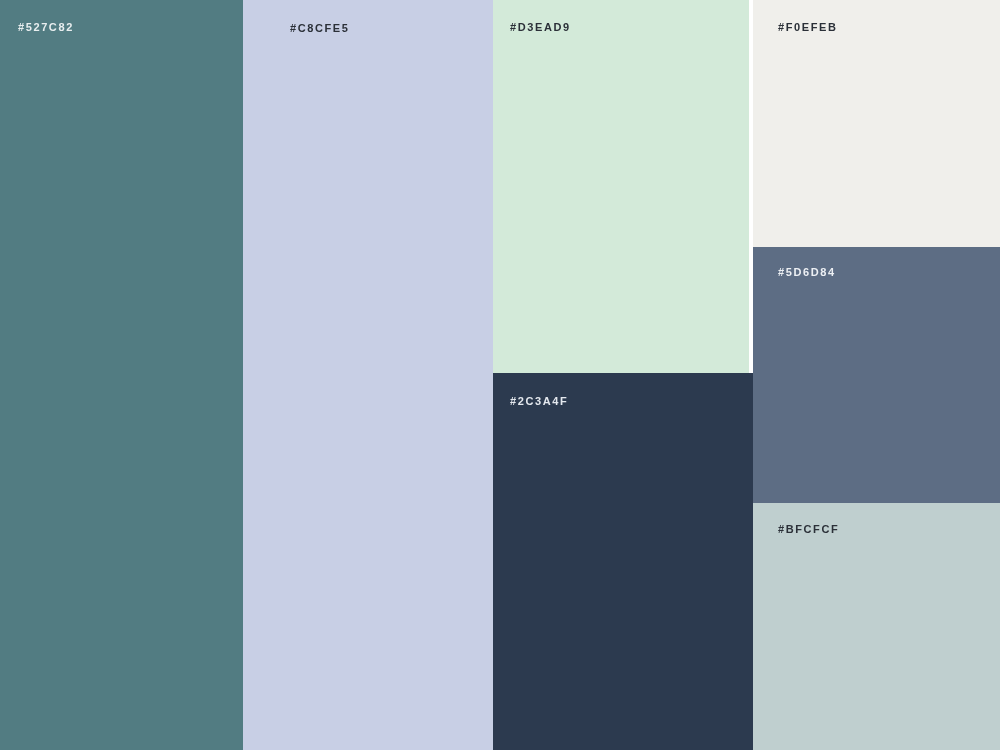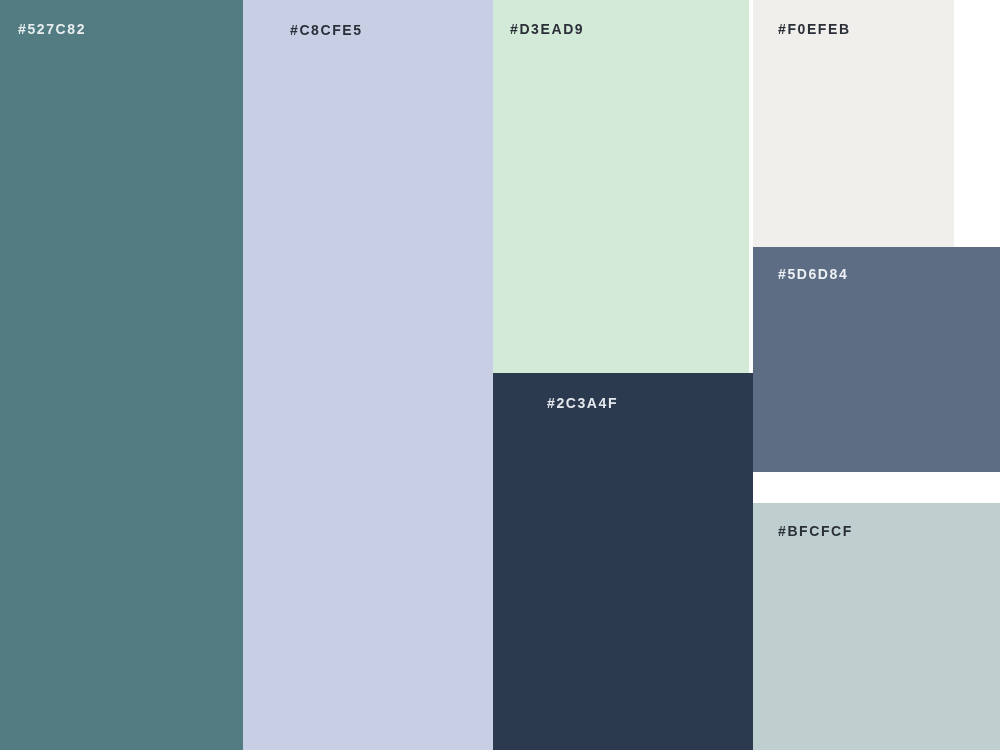--- a/index.html
+++ b/index.html
@@ -18,43 +18,43 @@
     background: #ffffff;
     overflow: hidden;
   }
   .swatch {
     position: absolute;
     box-sizing: border-box;
   }
   .swatch-label {
     position: absolute;
     font-family: "Liberation Sans", sans-serif;
-    font-size: 14px;
+    font-size: 11px;
     font-weight: 600;
     letter-spacing: 1.6px;
     white-space: nowrap;
     -webkit-font-smoothing: antialiased;
   }
   
   #swatch-0 { left: 0px;   top: 0px;   width: 243px; height: 750px; }
   #swatch-0 .swatch-label { left: 18px; top: 21px; }
   
   #swatch-1 { left: 243px; top: 0px;   width: 250px; height: 750px; }
   #swatch-1 .swatch-label { left: 19px; top: 22px; margin-left: 28px; }
   
   #swatch-2 { left: 493px; top: 0px;   width: 256px; height: 373px; }
   #swatch-2 .swatch-label { left: 17px; top: 21px; }
   
   #swatch-3 { left: 493px; top: 373px; width: 260px; height: 377px; }
   #swatch-3 .swatch-label { left: 17px; top: 22px; }
   
-  #swatch-4 { left: 753px; top: 0px;   width: 201px; height: 247px; }
+  #swatch-4 { left: 753px; top: 0px;   width: 247px; height: 247px; }
   #swatch-4 .swatch-label { left: 25px; top: 21px; }
   
-  #swatch-5 { left: 753px; top: 247px; width: 247px; height: 225px; }
+  #swatch-5 { left: 753px; top: 247px; width: 247px; height: 256px; }
   #swatch-5 .swatch-label { left: 25px; top: 19px; }
   
   #swatch-6 { left: 753px; top: 503px; width: 247px; height: 281px; padding-left: 12px; }
   #swatch-6 .swatch-label { left: 25px; top: 20px; }
 </style>
 </head>
 <body style="background: rgb(255, 255, 255);">
 
 <div id="palette-canvas">
 
@@ -64,21 +64,21 @@
 
   <div class="swatch" id="swatch-1" style="background: rgb(200, 207, 229);">
     <span class="swatch-label" style="color: rgb(43, 48, 56);">#C8CFE5</span>
   </div>
 
   <div class="swatch" id="swatch-2" style="background: rgb(211, 234, 217);">
     <span class="swatch-label" style="color: rgb(43, 48, 56);">#D3EAD9</span>
   </div>
 
   <div class="swatch" id="swatch-3" style="background: rgb(44, 58, 79);">
-    <span class="swatch-label" style="color: rgb(228, 232, 238); margin-left: 37px;">#2C3A4F</span>
+    <span class="swatch-label" style="color: rgb(228, 232, 238);">#2C3A4F</span>
   </div>
 
   <div class="swatch" id="swatch-4" style="background: rgb(240, 239, 235);">
     <span class="swatch-label" style="color: rgb(43, 48, 56);">#F0EFEB</span>
   </div>
 
   <div class="swatch" id="swatch-5" style="background: rgb(93, 109, 132);">
     <span class="swatch-label" style="color: rgb(237, 240, 244);">#5D6D84</span>
   </div>
 

